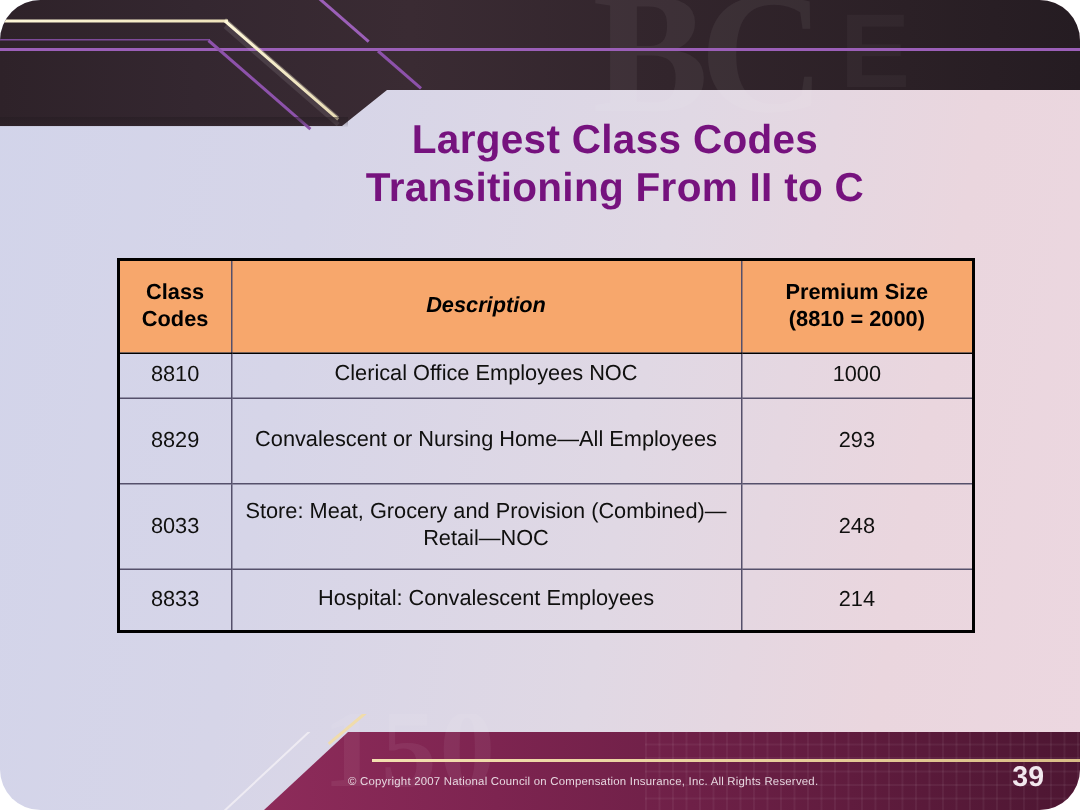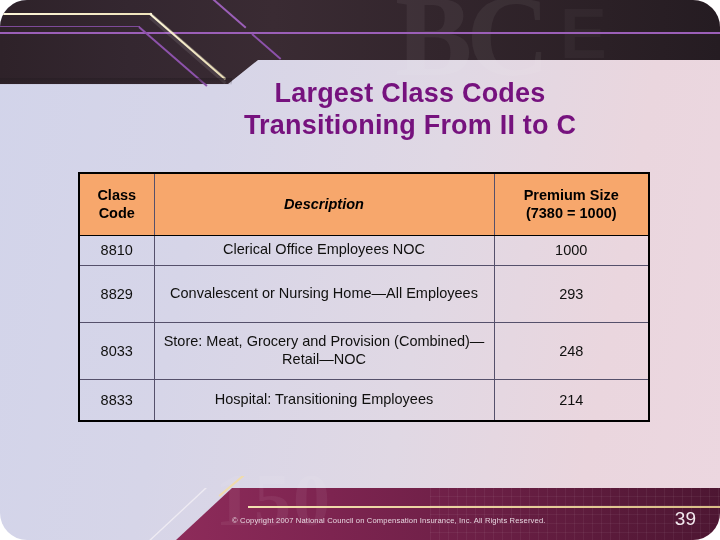--- a/index.html
+++ b/index.html
@@ -185,21 +185,21 @@
     pointer-events:none;
   }
   .copyright {
     position:absolute; left:232px; top:40px;
     font-size:7.6px; color:#e7d7e0;
     letter-spacing:0.15px;
     white-space:nowrap;
   }
   .pagenum {
     position:absolute; right:24px; top:32px;
-    font-size:19px; color:#f2e8ee; font-weight:normal;
+    font-size:19px; color:#f2e8ee; font-weight:bold;
   }
 </style>
 </head>
 <body>
 
 <div id="slide">
 
   <div class="top-band">
     <div class="dark"></div>
     <div class="top-wm">BC</div>
@@ -223,30 +223,30 @@
     <div>Transitioning From II to C</div>
   </div>
 
   <div class="tbl-wrap">
     <table class="data">
       <thead>
         <tr>
           <th class="c-code">
             <div class="hdr-two">
               <div>Class</div>
-              <div>Code</div>
+              <div>Codes</div>
             </div>
           </th>
           <th class="c-desc">
             <div>Description</div>
           </th>
           <th class="c-prem">
             <div class="hdr-two">
               <div>Premium Size</div>
-              <div>(7380 = 1000)</div>
+              <div>(8810 = 2000)</div>
             </div>
           </th>
         </tr>
       </thead>
       <tbody>
         <tr class="r1">
           <td class="code">8810</td>
           <td class="desc">Clerical Office Employees NOC</td>
           <td class="prem">1000</td>
         </tr>
@@ -255,21 +255,21 @@
           <td class="desc">Convalescent or Nursing Home—All Employees</td>
           <td class="prem">293</td>
         </tr>
         <tr class="r3">
           <td class="code">8033</td>
           <td class="desc">Store: Meat, Grocery and Provision (Combined)—Retail—NOC</td>
           <td class="prem">248</td>
         </tr>
         <tr class="r4">
           <td class="code">8833</td>
-          <td class="desc">Hospital: Transitioning Employees</td>
+          <td class="desc">Hospital: Convalescent Employees</td>
           <td class="prem">214</td>
         </tr>
       </tbody>
     </table>
   </div>
 
   <div class="footer">
     <div class="shape"></div>
     <div class="checker"></div>
     <div class="numwm">150</div>

